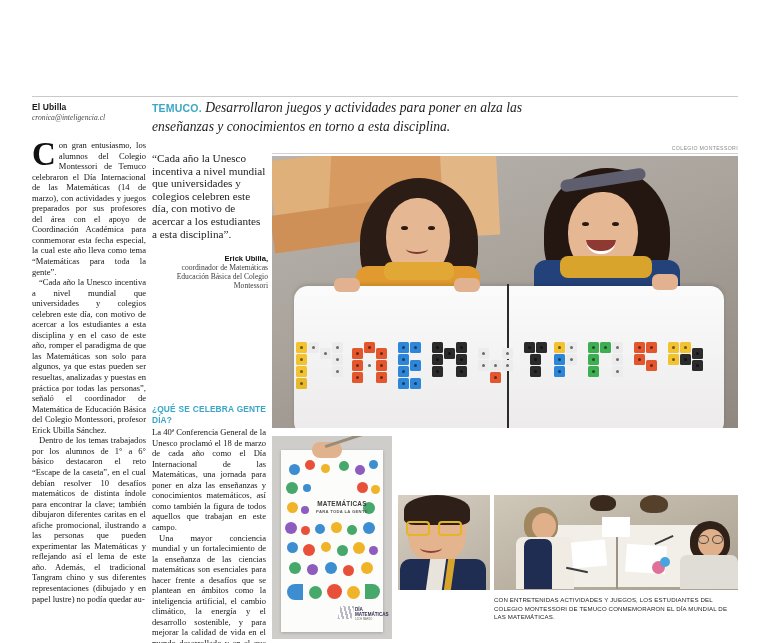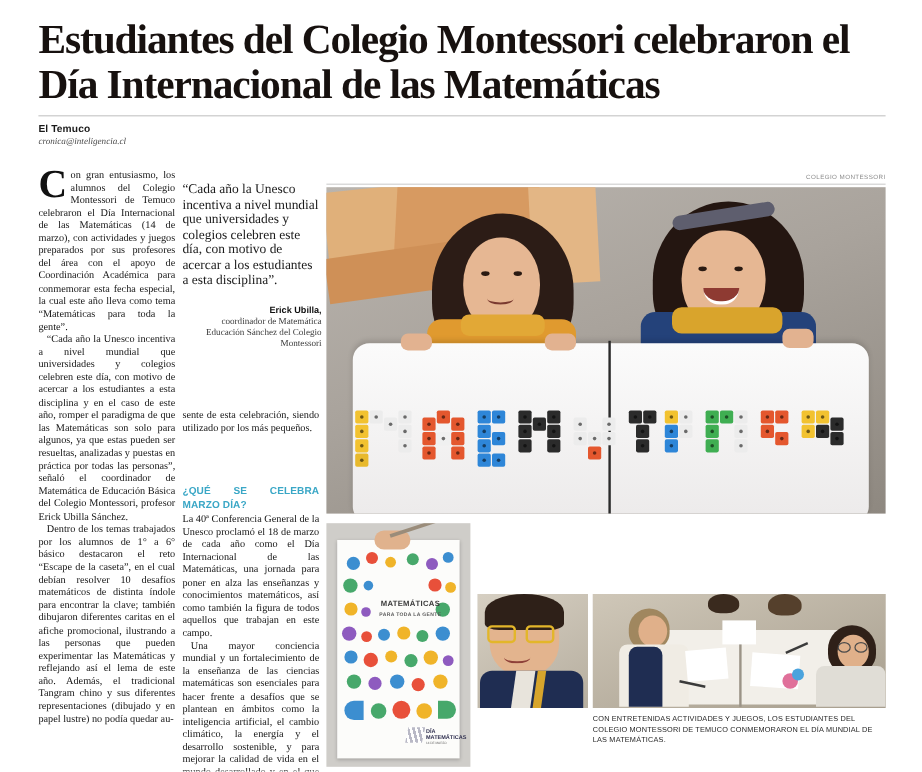--- a/index.html
+++ b/index.html
@@ -164,51 +164,48 @@
   
   .caption { position:absolute; left:494px; top:596px; width:246px;
     font-family:"Liberation Sans", sans-serif; font-size:6.1px; line-height:8.6px;
     color:#1f1f1f; letter-spacing:.15px; }
 </style>
 </head>
 <body>
 
 <div class="page">
 
-  <div class="headline-wrap">
-    <h1 class="headline">Estudiantes del Colegio Montessori celebraron el Día Internacional de las Matemáticas</h1>
-  </div>
   <div class="rule-head"></div>
 
   <div class="byline">
-    <div class="name">El Temuco</div>
+    <div class="name">El Ubilla</div>
     <div class="mail">cronica@inteligencia.cl</div>
   </div>
 
+  <div class="deck">
+    <span class="kicker">TEMUCO.</span><span class="deck-text"> Desarrollaron juegos y actividades para poner en alza las enseñanzas y conocimientos en torno a esta disciplina.</span>
+  </div>
 
   <div class="col" id="col1">
     <p class="noind"><span class="dropcap">C</span><span>on gran entusiasmo, los alumnos del Colegio Montessori de Temuco celebraron el Día Internacional de las Matemáticas (14 de marzo), con actividades y juegos preparados por sus profesores del área con el apoyo de Coordinación Académica para conmemorar esta fecha especial, la cual este año lleva como tema “Matemáticas para toda la gente”.</span></p>
     <p><span>“Cada año la Unesco incentiva a nivel mundial que universidades y colegios celebren este día, con motivo de acercar a los estudiantes a esta disciplina y en el caso de este año, romper el paradigma de que las Matemáticas son solo para algunos, ya que estas pueden ser resueltas, analizadas y puestas en práctica por todas las personas”, señaló el coordinador de Matemática de Educación Básica del Colegio Montessori, profesor Erick Ubilla Sánchez.</span></p>
     <p><span>Dentro de los temas trabajados por los alumnos de 1° a 6° básico destacaron el reto “Escape de la caseta”, en el cual debían resolver 10 desafíos matemáticos de distinta índole para encontrar la clave; también dibujaron diferentes caritas en el afiche promocional, ilustrando a las personas que pueden experimentar las Matemáticas y reflejando así el lema de este año. Además, el tradicional Tangram chino y sus diferentes representaciones (dibujado y en papel lustre) no podía quedar au-</span></p>
   </div>
 
   <div class="pullquote">
     <div class="qtext">“Cada año la Unesco incentiva a nivel mundial que universidades y colegios celebren este día, con motivo de acercar a los estudiantes a esta disciplina”.</div>
     <div class="attrib">
       <div class="who">Erick Ubilla,</div>
-      <div class="role">coordinador de Matemática Educación Sánchez del Colegio Montessori</div>
+      <div class="role">coordinador de Matemáticas Educación Básica del Colegio Montessori</div>
     </div>
   </div>
 
-  <div class="col" id="col2a">
-    <p class="noind"><span>sente de esta celebración, siendo utilizado por los más pequeños.</span></p>
-  </div>
 
   <div class="col" id="col2b">
-    <div class="subhead">¿QUÉ SE CELEBRA MARZO DÍA?</div>
+    <div class="subhead">¿QUÉ SE CELEBRA GENTE DÍA?</div>
     <p class="noind"><span>La 40ª Conferencia General de la Unesco proclamó el 18 de marzo de cada año como el Día Internacional de las Matemáticas, una jornada para poner en alza las enseñanzas y conocimientos matemáticos, así como también la figura de todos aquellos que trabajan en este campo.</span></p>
     <p><span>Una mayor conciencia mundial y un fortalecimiento de la enseñanza de las ciencias matemáticas son esenciales para hacer frente a desafíos que se plantean en ámbitos como la inteligencia artificial, el cambio climático, la energía y el desarrollo sostenible, y para mejorar la calidad de vida en el mundo desarrollado y en el que está en desarrollo.</span></p>
   </div>
 
   <div class="photocredit">COLEGIO MONTESSORI</div>
   <div class="rule-photo"></div>
 
   <div class="photo" id="photo-main">
     <div class="wallpanel wall1"></div>
     <div class="wallpanel wall2"></div>

